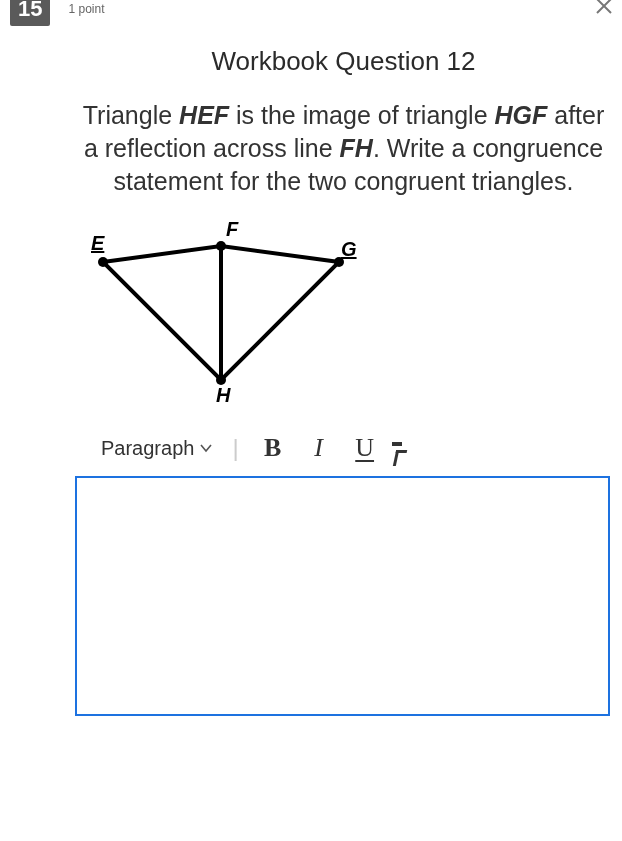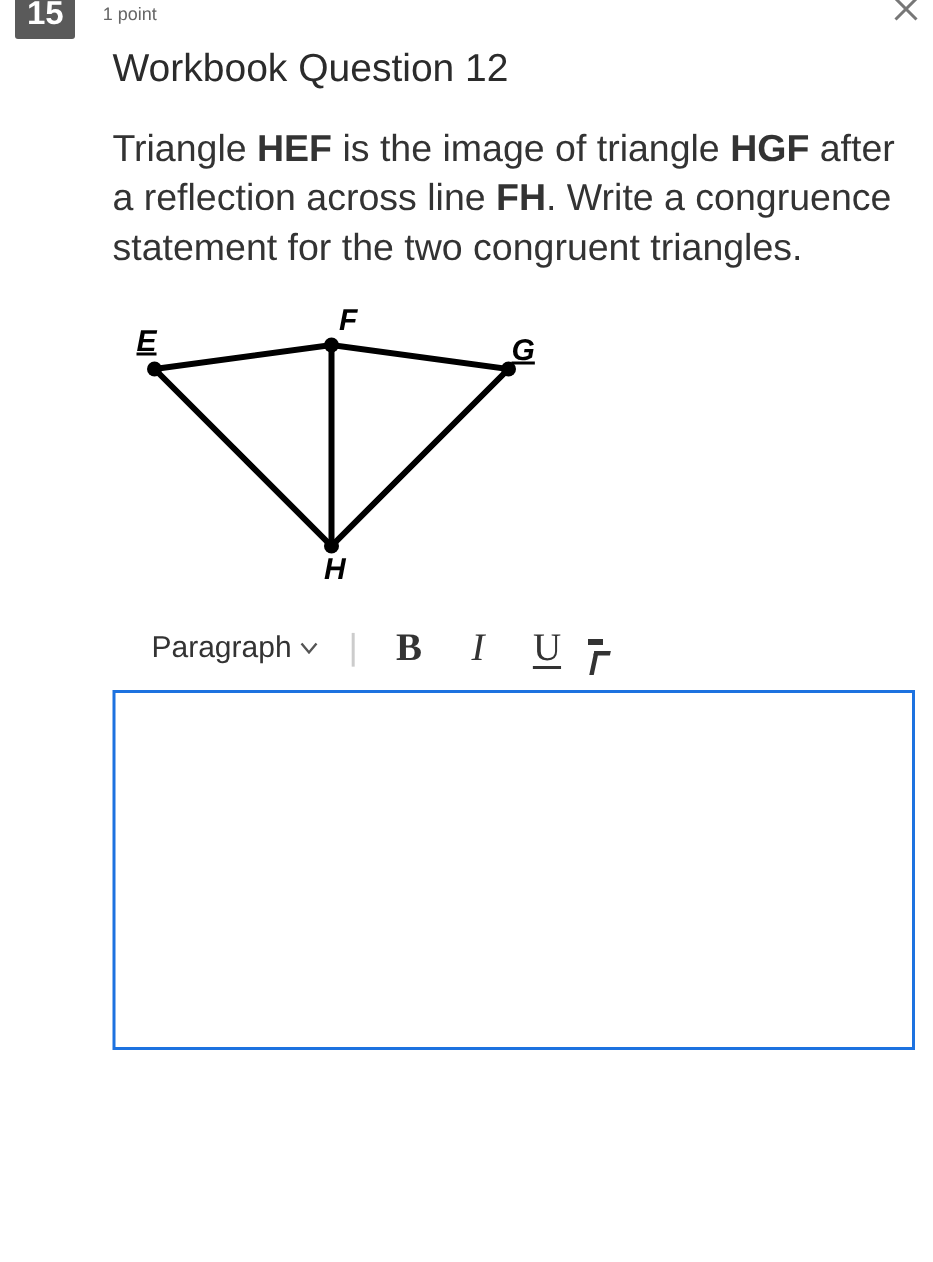--- a/index.html
+++ b/index.html
@@ -38,37 +38,38 @@
   }
   .close-x {
     position: absolute;
     top: -4px;
     right: 8px;
     color: #666;
     font-size: 22px;
   }
   .content {
     position: absolute;
-    top: 22px;
+    top: 38px;
     left: 75px;
     right: 10px;
+    text-align: center;
   }
   .title {
     font-size: 26px;
     color: #2b2b2b;
     margin: 8px 0 22px 0;
     font-weight: 400;
   }
   .prompt {
     font-size: 25px;
     line-height: 1.32;
     color: #333;
     margin-bottom: 10px;
   }
-  .prompt .bi { font-weight: 700; }
+  .prompt .bi { font-style: italic; font-weight: 700; }
   .figure {
     width: 300px;
     height: 200px;
     margin: 4px 0 14px -4px;
   }
   .toolbar {
     display: flex;
     align-items: center;
     gap: 6px;
     padding: 8px 0 10px 12px;

